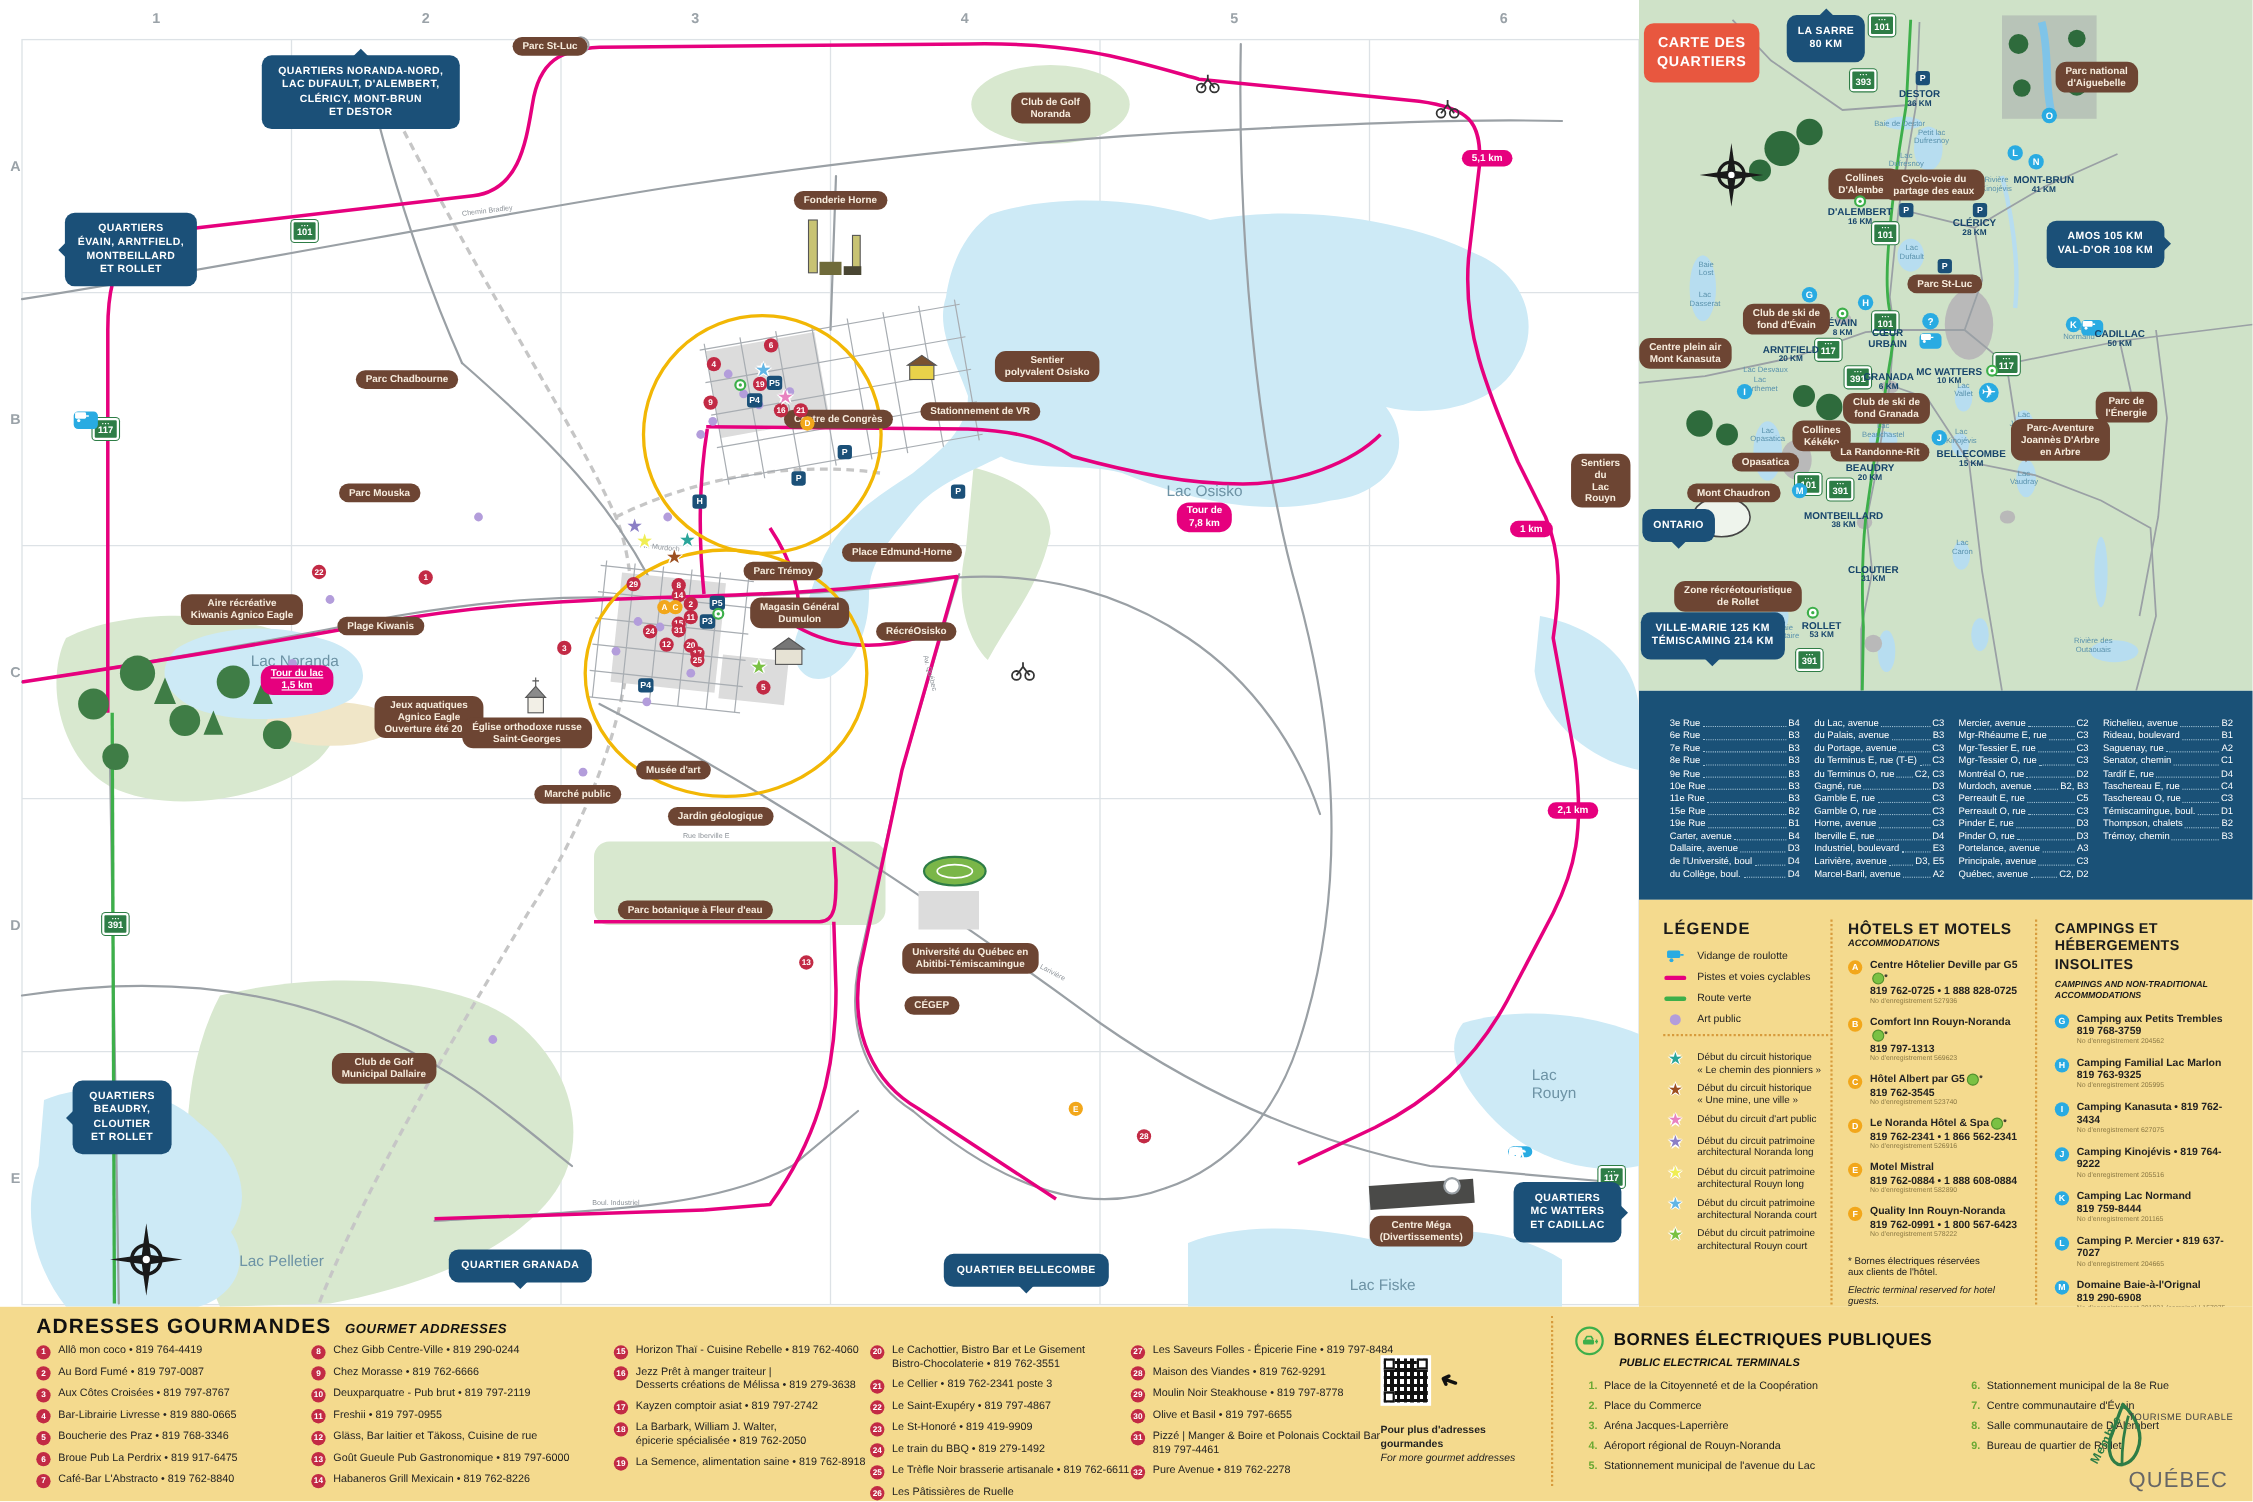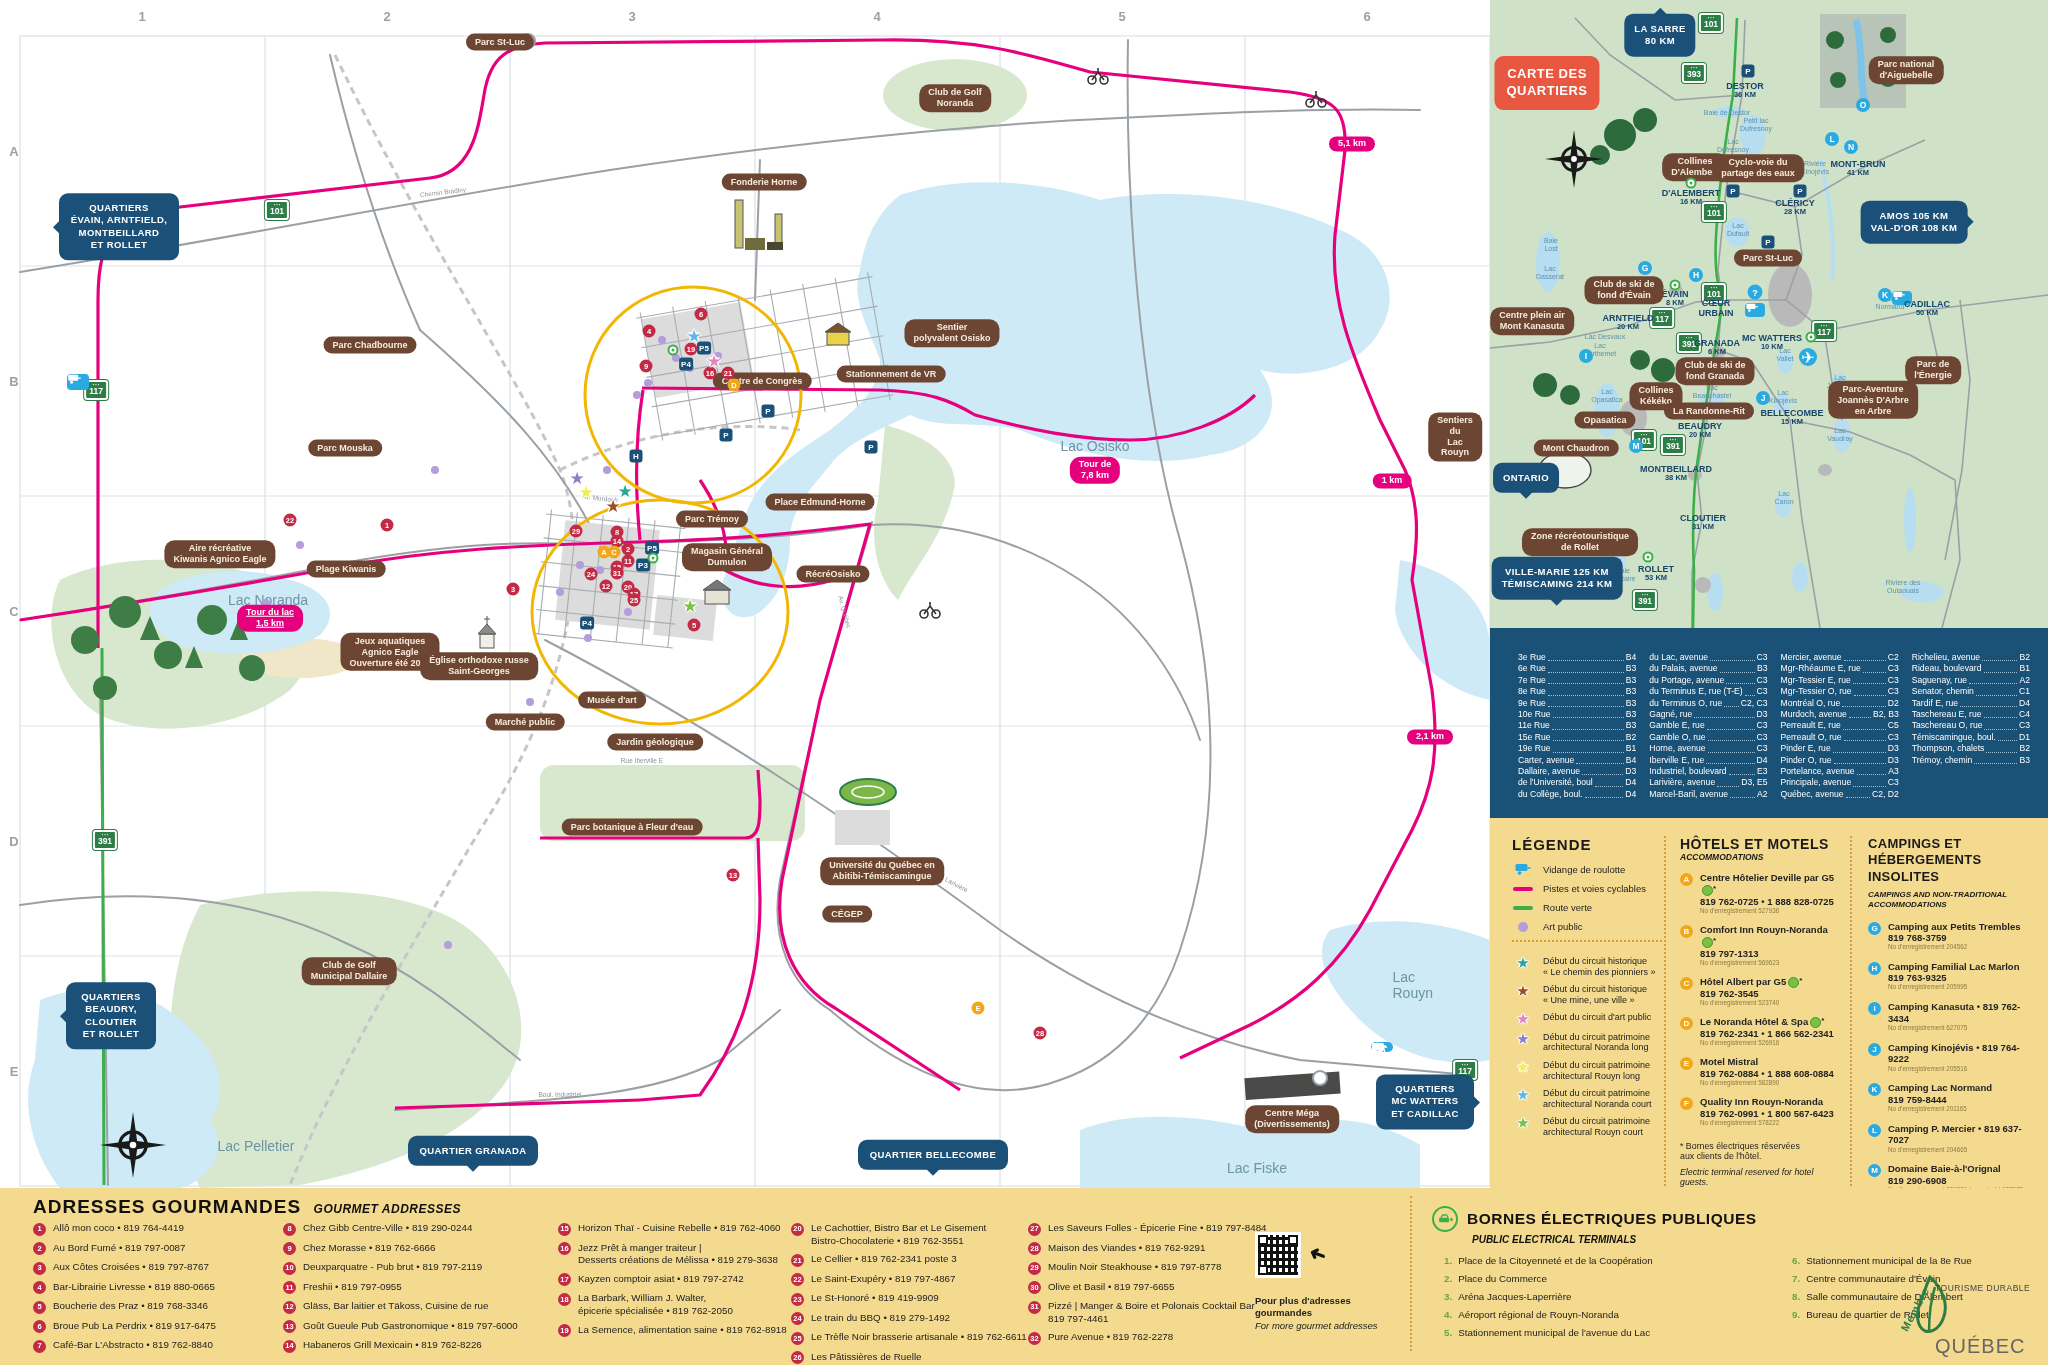--- a/index.html
+++ b/index.html
@@ -52,21 +52,21 @@
   .transit{position:absolute;transform:translate(-50%,-50%);background:#29abe2;border-radius:14px;
            display:flex;gap:7px;padding:5px 11px;z-index:6;align-items:center;}
   .node{position:absolute;transform:translate(-50%,-50%);width:12px;height:12px;border-radius:50%;
         background:#fff;border:2.5px solid #9aa0a5;z-index:4;}
   .compass{position:absolute;transform:translate(-50%,-50%);z-index:6;}
   
   #inset{position:absolute;left:1490px;top:0;width:558px;height:628px;background:#cfe2c8;overflow:hidden;}
   #inset svg{position:absolute;left:0;top:0;}
   .redbadge{position:absolute;transform:translate(-50%,-50%);background:#e8573f;color:#fff;font-size:13px;
             font-weight:bold;letter-spacing:.5px;padding:10px 12px;border-radius:9px;text-align:center;
-            white-space:pre-line;line-height:1.3;z-index:7;margin-top:35px;}
+            white-space:pre-line;line-height:1.3;z-index:7;}
   .iplace{position:absolute;transform:translate(-50%,-50%);color:#17456b;font-weight:bold;font-size:9px;
           line-height:1.15;text-align:center;z-index:5;white-space:pre-line;}
   .iplace .km{display:block;font-size:7.5px;}
   .iwater{position:absolute;transform:translate(-50%,-50%);color:#5b93ad;font-size:7px;line-height:1.1;
           text-align:center;z-index:3;white-space:pre-line;}
   
   #index{position:absolute;left:1490px;top:628px;width:558px;height:190px;background:#1a5177;
          box-sizing:border-box;padding:24px 18px 0 28px;display:flex;gap:13px;}
   .ixcol{flex:1;}
   .ixrow{display:flex;align-items:flex-end;color:#fff;font-size:8.6px;line-height:11.4px;}
@@ -335,20 +335,24 @@
       <div class="gridlbl" style="left: 387px; top: 16px;">2</div>
       <div class="gridlbl" style="left: 632px; top: 16px;">3</div>
       <div class="gridlbl" style="left: 877px; top: 16px;">4</div>
       <div class="gridlbl" style="left: 1122px; top: 16px;">5</div>
       <div class="gridlbl" style="left: 1367px; top: 16px;">6</div>
       <div class="gridlbl" style="left: 14px; top: 151px;">A</div>
       <div class="gridlbl" style="left: 14px; top: 381px;">B</div>
       <div class="gridlbl" style="left: 14px; top: 611px;">C</div>
       <div class="gridlbl" style="left: 14px; top: 841px;">D</div>
       <div class="gridlbl" style="left: 14px; top: 1071px;">E</div>
+      <div class="qbadge up" style="left: 328px; top: 84px; width: 160px;">QUARTIERS NORANDA-NORD,
+LAC DUFAULT, D'ALEMBERT,
+CLÉRICY, MONT-BRUN
+ET DESTOR</div>
       <div class="qbadge left" style="left: 119px; top: 227px; width: 100px;">QUARTIERS
 ÉVAIN, ARNTFIELD,
 MONTBEILLARD
 ET ROLLET</div>
       <div class="qbadge left" style="left: 111px; top: 1016px; width: 70px;">QUARTIERS
 BEAUDRY,
 CLOUTIER
 ET ROLLET</div>
       <div class="qbadge down" style="left: 473px; top: 1151px; width: 110px;">QUARTIER GRANADA</div>
       <div class="qbadge down" style="left: 933px; top: 1155px; width: 130px;">QUARTIER BELLECOMBE</div>

